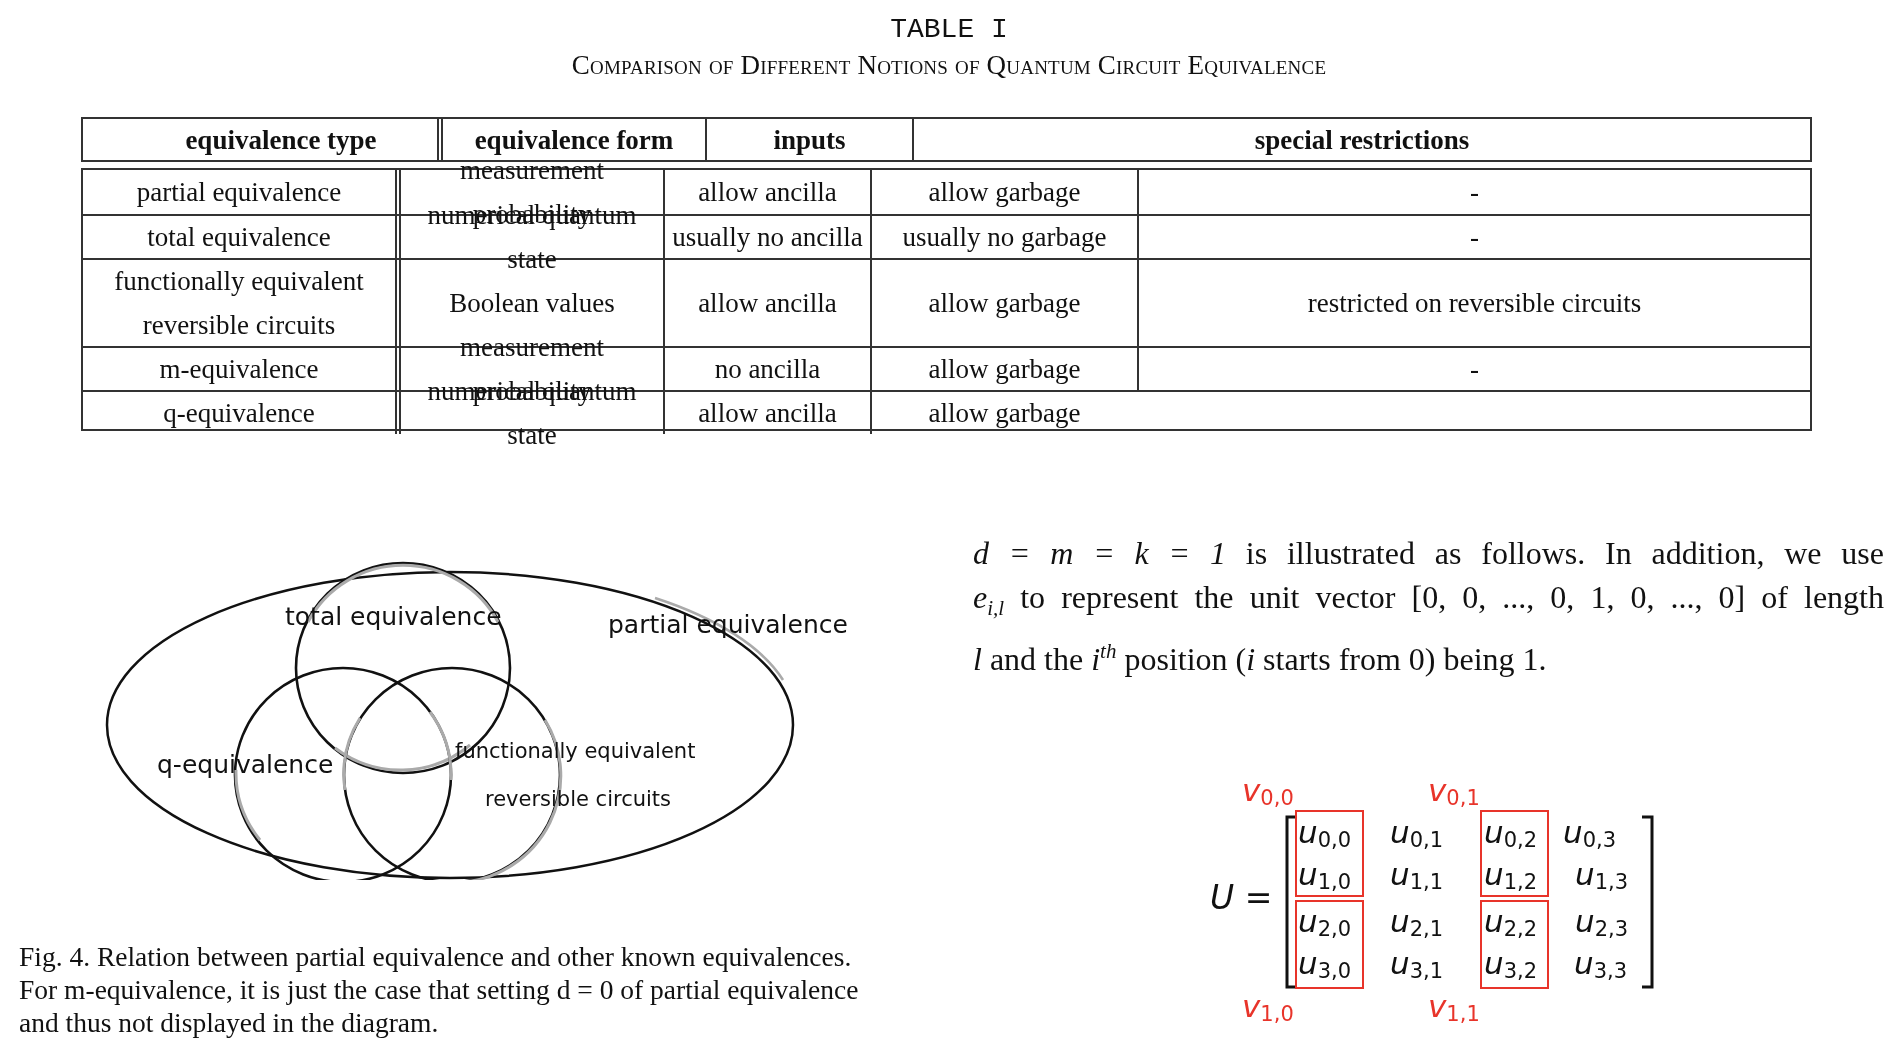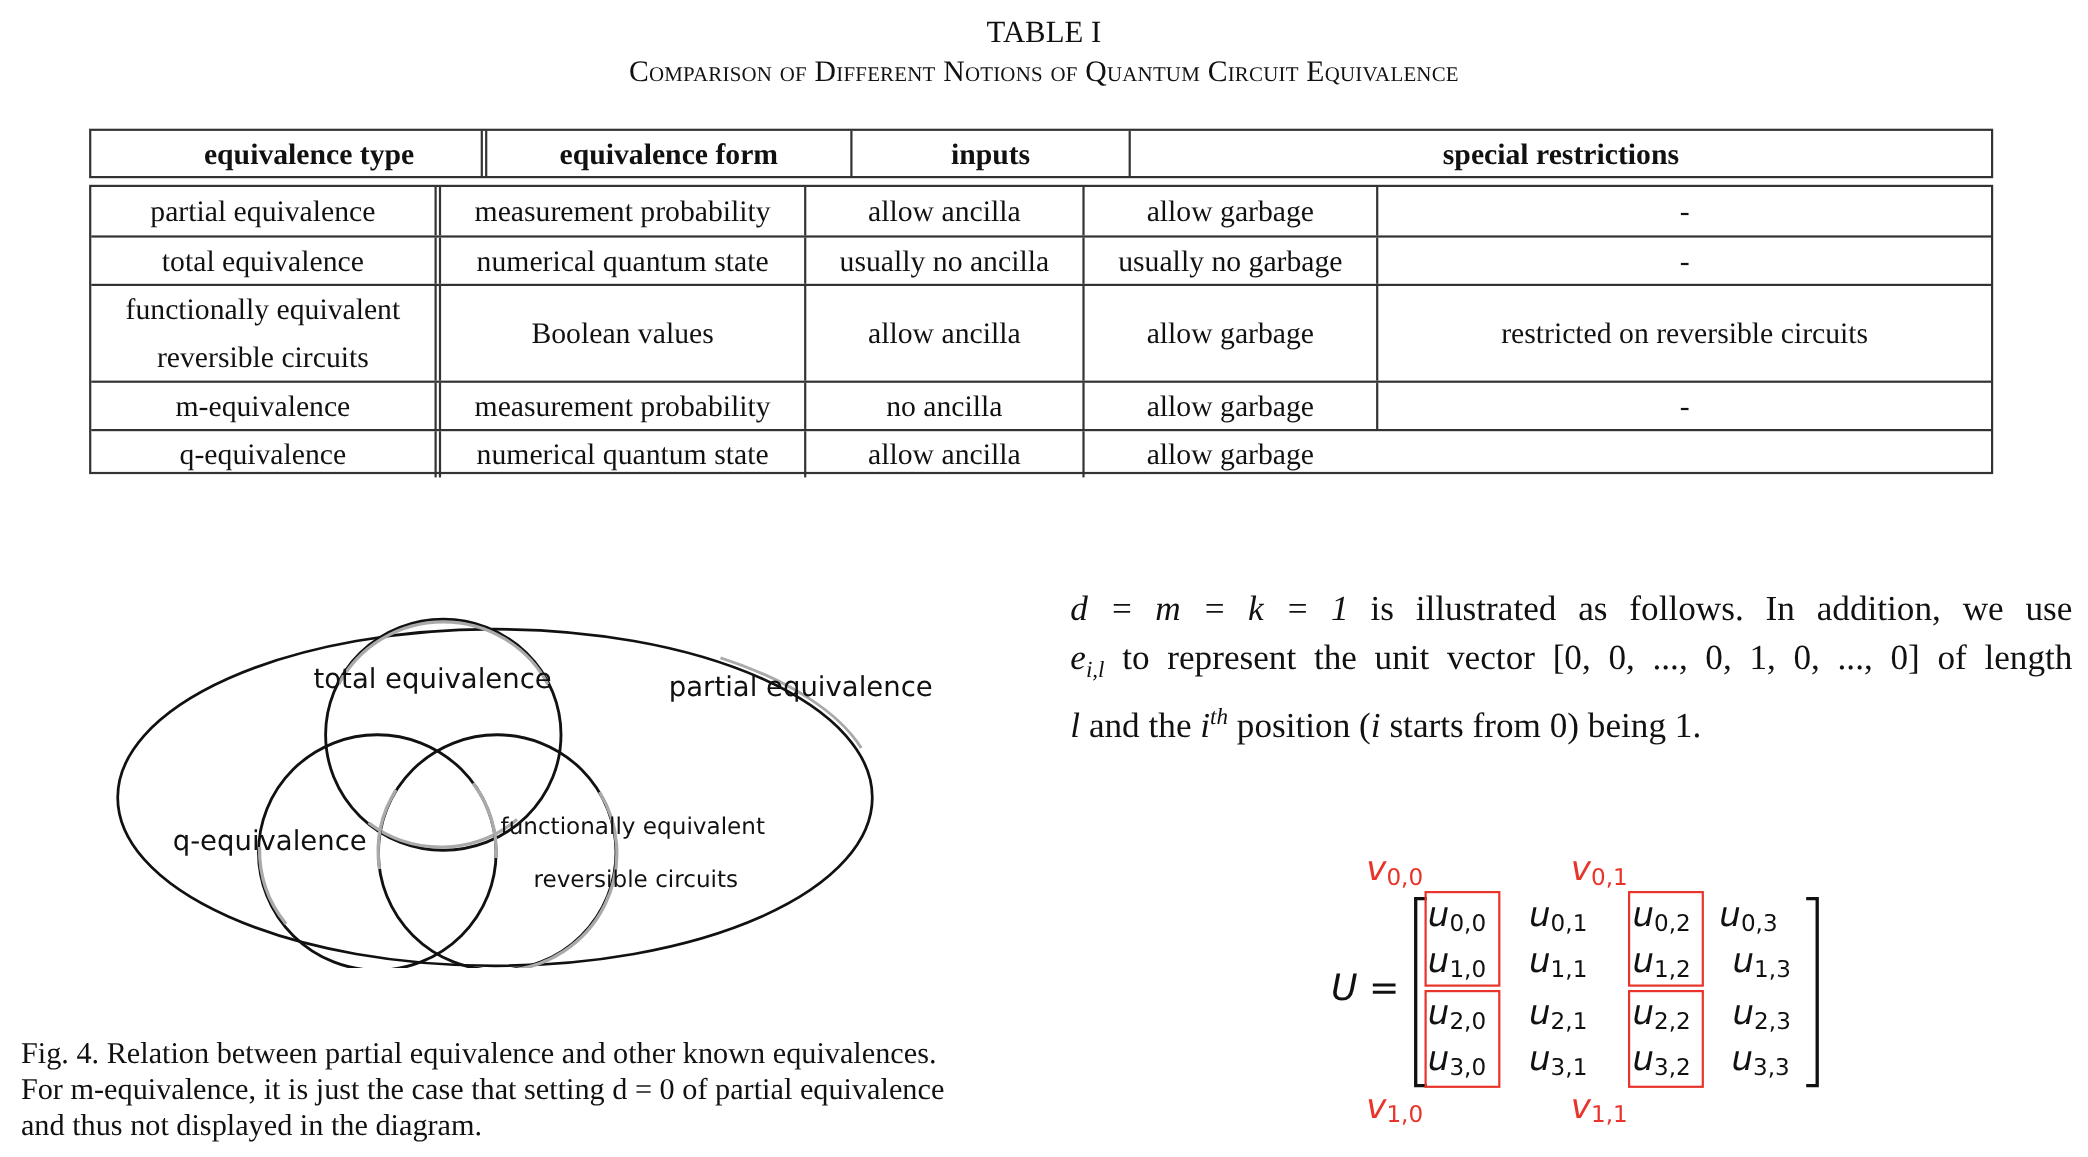--- a/index.html
+++ b/index.html
@@ -1,32 +1,32 @@
 <!DOCTYPE html>
 <html><head>
 <meta charset="utf-8">
 <style>
   html, body { margin: 0; padding: 0; background: #ffffff; }
   body { width: 1898px; height: 1052px; position: relative; overflow: hidden;
          font-family: "Liberation Serif", "DejaVu Serif", serif; color: #111; }
   .abs { position: absolute; }
   .table-caption { left: 0; width: 1898px; text-align: center; }
-  #table-label { top: 14px; font-size: 28px; }
+  #table-label { top: 14px; font-size: 28px; font-family: Liberation Mono, monospace; }
   #table-title { top: 50px; font-size: 27px; font-variant: small-caps; letter-spacing: 0.2px; }
 
   
   .tbl { left: 81px; width: 1731px; border: 2px solid #333; box-sizing: border-box; }
   .tbl-row { display: flex; border-top: 2px solid #333; box-sizing: border-box; }
   .tbl-row:first-child { border-top: none; }
   .cell { display: flex; align-items: center; justify-content: center; text-align: center;
           font-size: 27px; line-height: 44px; box-sizing: border-box; border-left: 2px solid #333; }
   .cell:first-child { border-left: none; }
   .c0 { width: 312px; }
-  .c1 { width: 336px; border-left: 6px double #333; }
-  .c2 { width: 253px; }
+  .c1 { width: 268px; border-left: 6px double #333; }
+  .c2 { width: 207px; }
   .c3 { width: 267px; }
   .c4 { flex: 1; }
   .head .cell { font-weight: bold; }
   #table-header { top: 117px; height: 45px; padding-left: 42px; }
   #table-header .tbl-row { height: 41px; }
   #table-body { top: 168px; height: 263px; }
   .r-h1 { height: 44px; }
   .r-h2 { height: 88px; }
 
   

